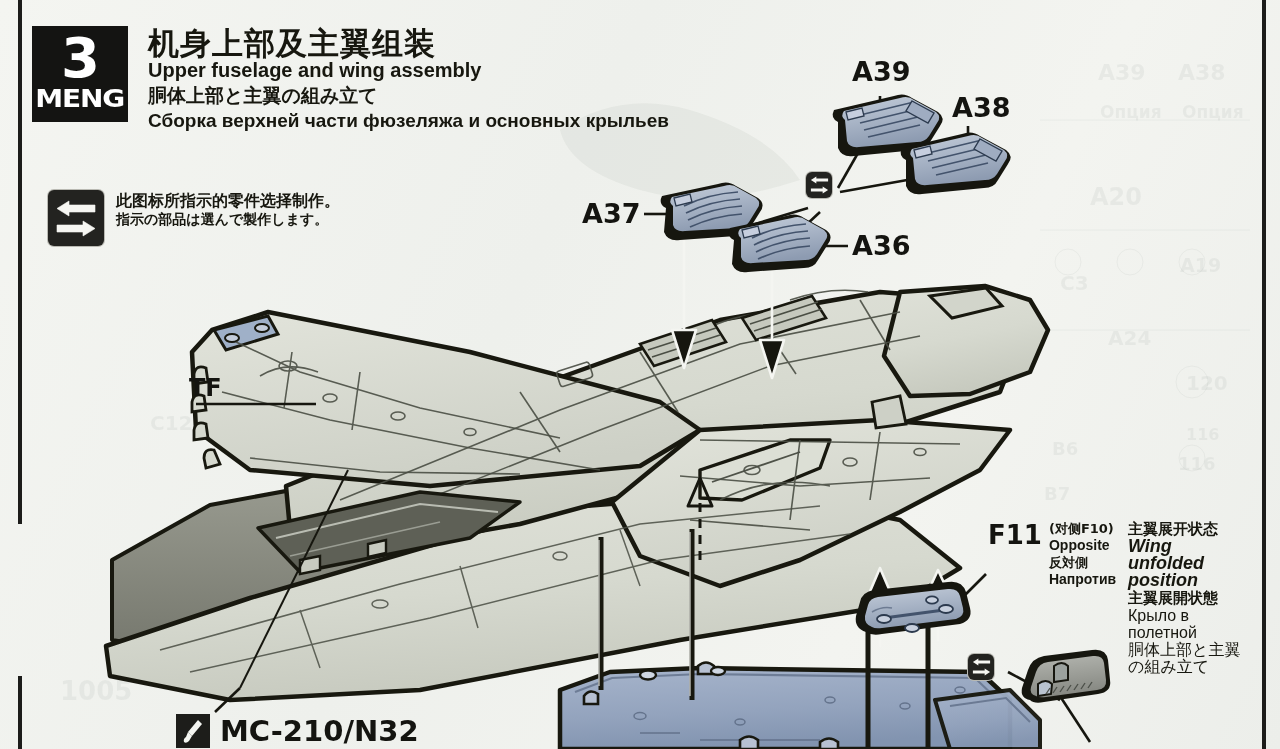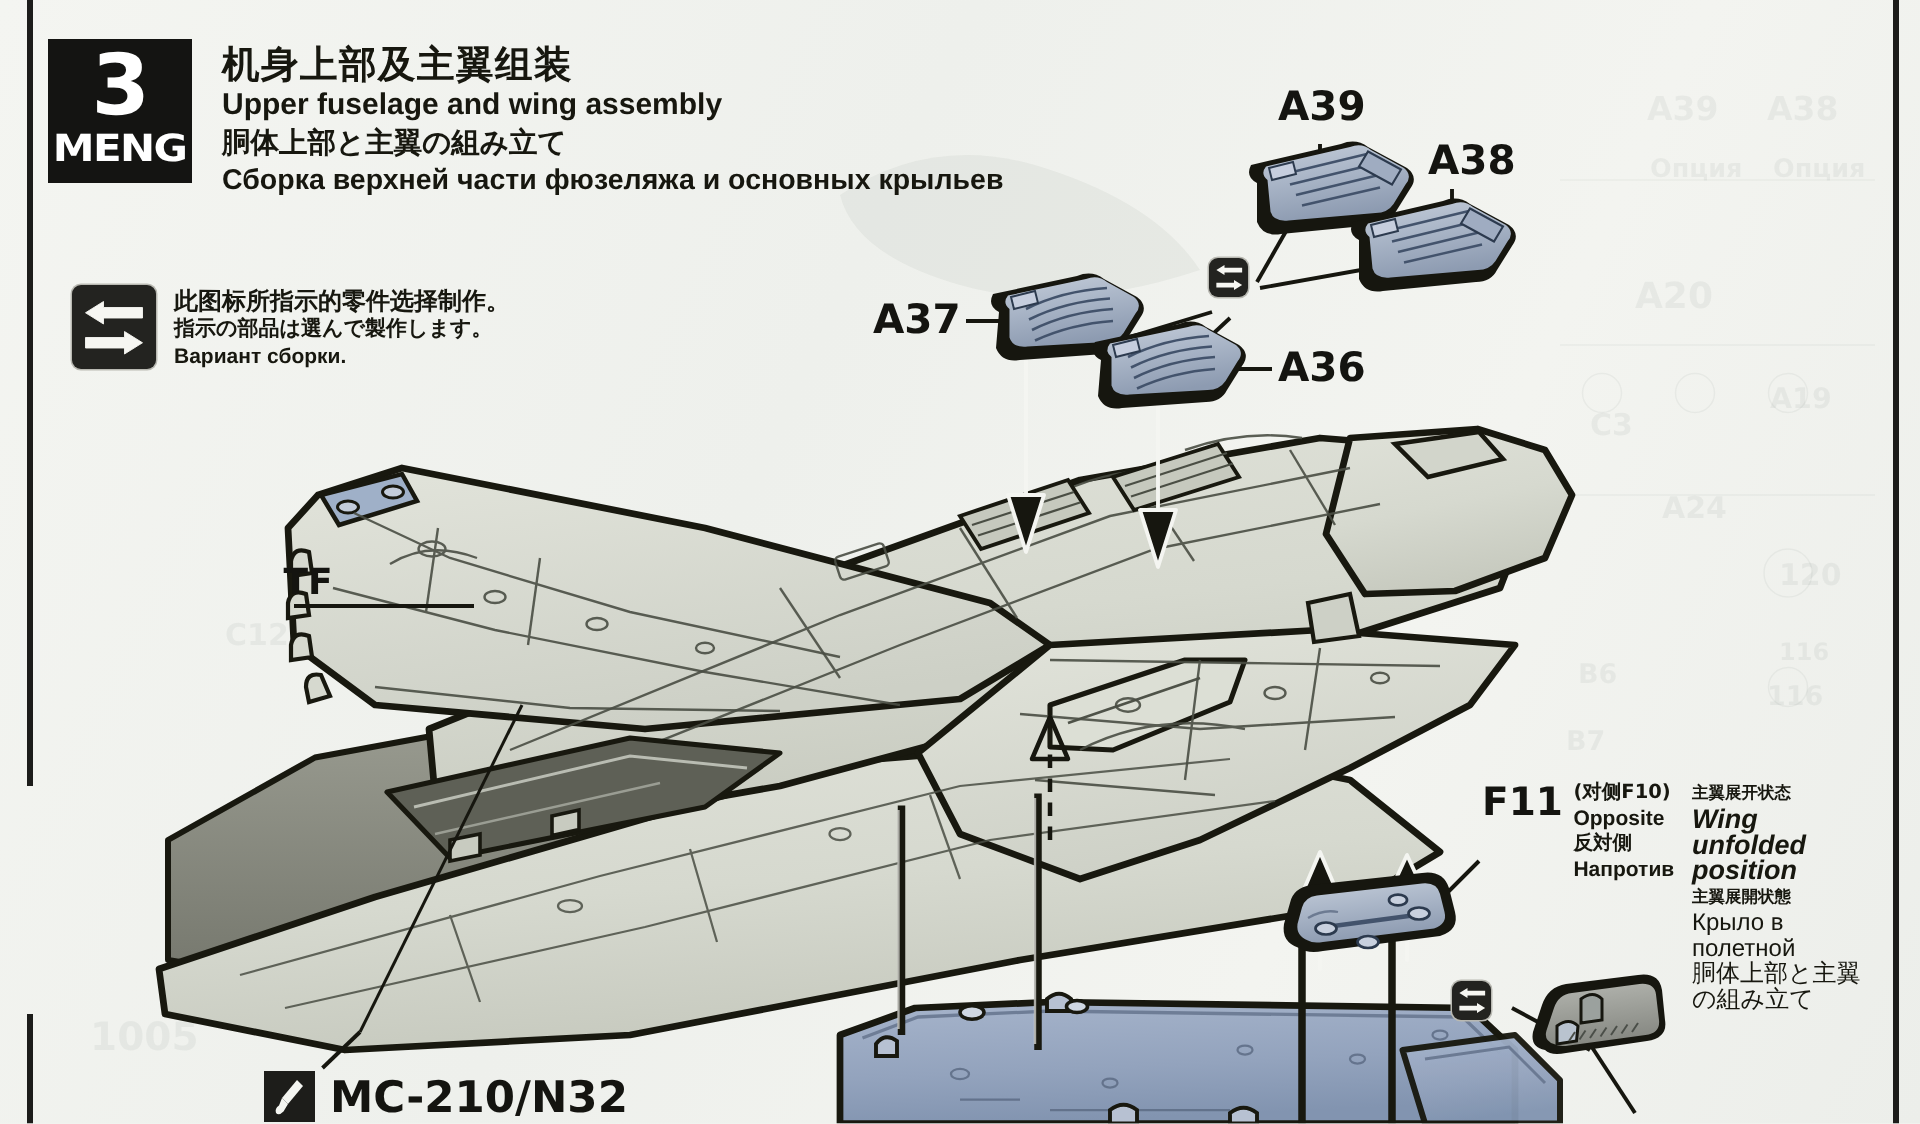--- a/index.html
+++ b/index.html
@@ -28,21 +28,21 @@
   #step-number{
     color:#fff;font-size:56px;font-weight:bold;line-height:56px;
     margin-top:4px;font-family:"DejaVu Sans",sans-serif;letter-spacing:-1px;
   }
   #brand{
     color:#fff;font-size:25px;font-weight:bold;letter-spacing:-1px;
     font-family:"DejaVu Sans",sans-serif;
     transform:scaleX(1.12);margin-top:-2px;
   }
   #title-block{position:absolute;left:148px;top:28px;}
-  .t-cn{font-size:25px;font-weight:bold;color:#17170f;letter-spacing:1px;line-height:30px;
+  .t-cn{font-size:31px;font-weight:bold;color:#17170f;letter-spacing:1px;line-height:30px;
         font-family:"DejaVu Sans",sans-serif;}
   .t-en{font-size:20px;font-weight:bold;color:#17170f;line-height:25px;}
   .t-jp{font-size:19px;font-weight:bold;color:#17170f;line-height:25px;
         font-family:Liberation Serif, serif;}
   .t-ru{font-size:19px;font-weight:bold;color:#17170f;line-height:25px;}
 
   
   #legend{position:absolute;left:48px;top:190px;display:flex;gap:12px;}
   .opt-icon{
     background:#232320;border-radius:6px;
@@ -62,21 +62,21 @@
               font-family:"DejaVu Sans",sans-serif;letter-spacing:0px;}
   .tf-label{position:absolute;font-size:24px;font-weight:bold;color:#141410;
             font-family:"DejaVu Sans",sans-serif;}
 
   
   #f11-block{position:absolute;left:988px;top:520px;display:flex;gap:7px;}
   #f11-code{font-size:26px;font-weight:bold;color:#141410;font-family:"DejaVu Sans",sans-serif;}
   .f11-sub{font-size:14px;font-weight:bold;color:#17170f;line-height:17px;}
   .f11-sub.cn{font-family:"DejaVu Sans",sans-serif;font-size:13px;}
   #wing-note{position:absolute;left:1128px;top:520px;width:118px;}
-  .wn-cn{font-size:11px;font-weight:bold;color:#17170f;line-height:18px;font-family:"DejaVu Sans",sans-serif;}
+  .wn-cn{font-size:15px;font-weight:bold;color:#17170f;line-height:18px;font-family:"DejaVu Sans",sans-serif;}
   .wn-en{font-size:18px;font-weight:bold;color:#17170f;line-height:17px;font-style:italic;}
   .wn-ru{font-size:16px;font-weight:normal;color:#17170f;line-height:17px;}
 
   
   #paint-block{position:absolute;left:176px;top:714px;display:flex;align-items:center;gap:10px;}
   #paint-icon{width:34px;height:34px;background:#1d1d1a;display:flex;align-items:center;justify-content:center;}
   #paint-code{font-size:29px;font-weight:bold;color:#141410;font-family:"DejaVu Sans",sans-serif;}
 
   svg{position:absolute;left:0;top:0;pointer-events:none;}
 </style>
@@ -139,21 +139,20 @@
       <svg width="42" height="17" viewBox="0 0 42 17" style="position:static;">
         <path d="M 14 1 L 2 8.5 L 14 16 L 14 12 L 40 12 L 40 5 L 14 5 Z" fill="#f6f6f2" stroke="#f6f6f2" stroke-width="0.6"></path>
       </svg>
       <svg width="42" height="17" viewBox="0 0 42 17" style="position:static;">
         <path d="M 28 1 L 40 8.5 L 28 16 L 28 12 L 2 12 L 2 5 L 28 5 Z" fill="#f6f6f2" stroke="#f6f6f2" stroke-width="0.6"></path>
       </svg>
     </div>
     <div class="legend-text">
       <div class="lg-cn">此图标所指示的零件选择制作。</div>
       <div class="lg-jp">指示の部品は選んで製作します。</div>
-      <div class="lg-ru">Вариант сборки.</div>
     </div>
   </div>
 
   <svg width="1280" height="749">
     <defs>
       <linearGradient id="gFuse" x1="0" y1="0" x2="0.3" y2="1">
         <stop offset="0%" stop-color="#dfe1d8"></stop>
         <stop offset="55%" stop-color="#d6d9cf"></stop>
         <stop offset="100%" stop-color="#c7cabf"></stop>
       </linearGradient>

